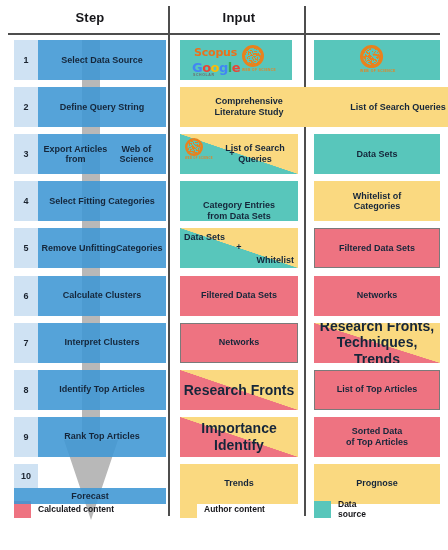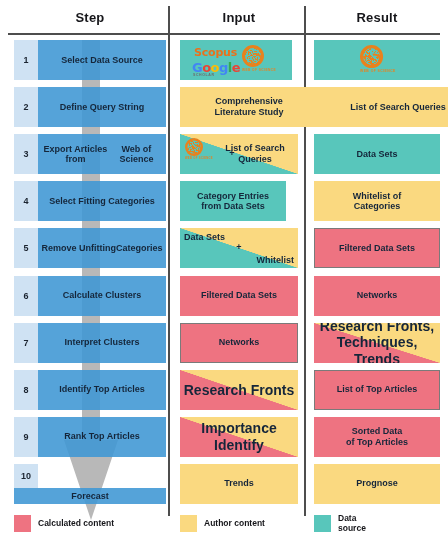--- a/index.html
+++ b/index.html
@@ -114,34 +114,33 @@
     content:"";position:absolute;left:5px;top:5px;width:12px;height:12px;
     border-radius:50%;border:2px solid #e8821e;box-sizing:border-box;
     border-left-color:transparent;transform:rotate(25deg);
   }
   .wos .wostext{
     font-size:3.2px;letter-spacing:.45px;color:#e8821e;font-weight:bold;
     text-align:center;margin-top:2px;white-space:nowrap;
   }
 
   
-  .legend{position:absolute;left:0;top:513px;width:384px;height:24px;}
+  .legend{position:absolute;left:0;top:499px;width:384px;height:24px;}
   .lg{position:absolute;top:0;display:flex;align-items:center;gap:7px;height:20px;}
   .swatch{width:17px;height:17px;flex:0 0 17px;}
   .lglabel{font-size:8.5px;font-weight:bold;color:#16161a;}
 </style>
 </head>
 <body>
 
 <div id="root">
 
   <div class="header">
     <div class="hcell" style="left:14px;width:152px;">Step</div>
     <div class="hcell" style="left:176px;width:126px;">Input</div>
-    <div class="hcell" style="left:312px;width:130px;">Result</div>
   </div>
   <div class="hline"></div>
   <div class="vsep" style="left:168px;height:510px;"></div>
   <div class="vsep" style="left:304px;height:510px;"></div>
 
   <svg class="arrow" viewBox="0 0 448 550">
     <polygon points="82,40 100,40 100,440 118,440 91,520 64,440 82,440" fill="#b4b4b4" opacity="0.95"></polygon>
   </svg>
 
   <div id="rows">
@@ -217,21 +216,21 @@
           </div>
         </div>
       </div>
       <div class="row" style="top: 181.3px; height: 40px;">
         <div class="stepbox" style="left: 14px;">
           <div class="stepnum">4</div>
           <div class="steplabel translucent">
             <div>Select Fitting Categories</div>
           </div>
         </div>
-        <div class="cell c-teal" style="left: 180px; width: 106px;">
+        <div class="cell c-teal" style="left: 180px; width: 118px; align-items: flex-end;">
           <div class="txt">
             <div>Category Entries</div>
             <div>from Data Sets</div>
           </div>
         </div>
         <div class="cell c-yellow" style="left: 314px; width: 126px;">
           <div class="txt">
             <div>Whitelist of</div>
             <div>Categories</div>
           </div>

